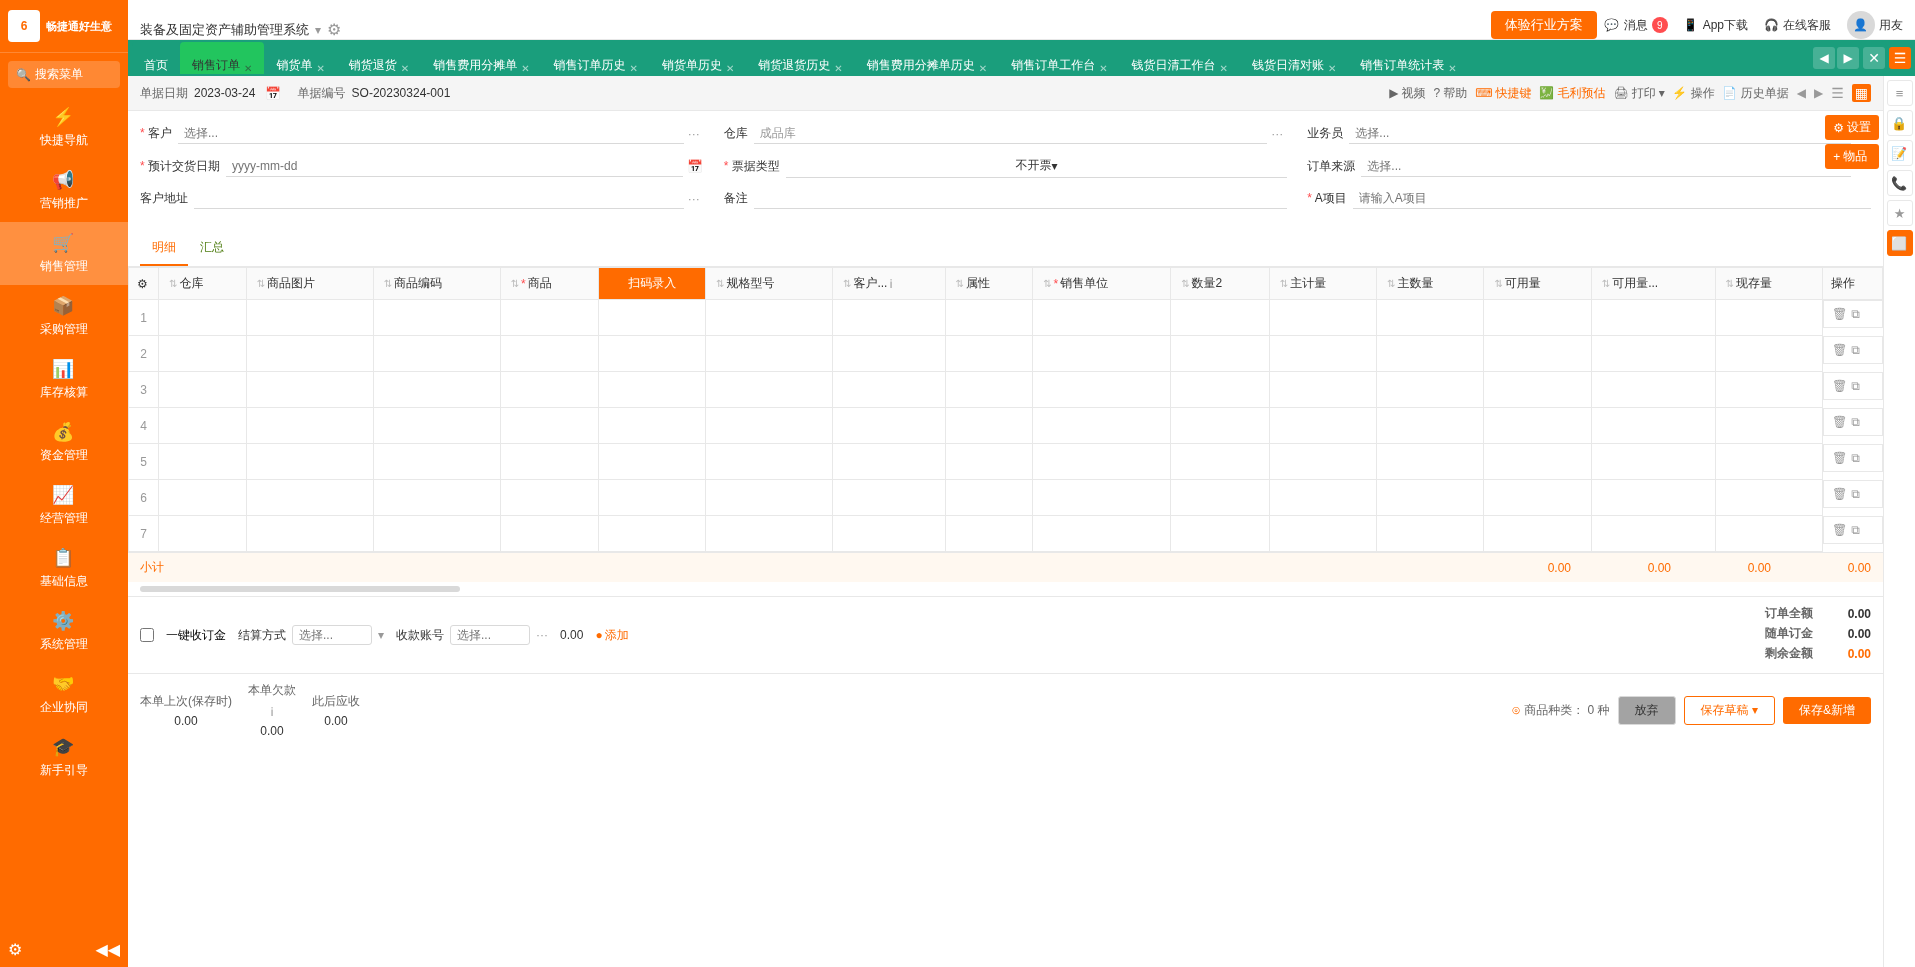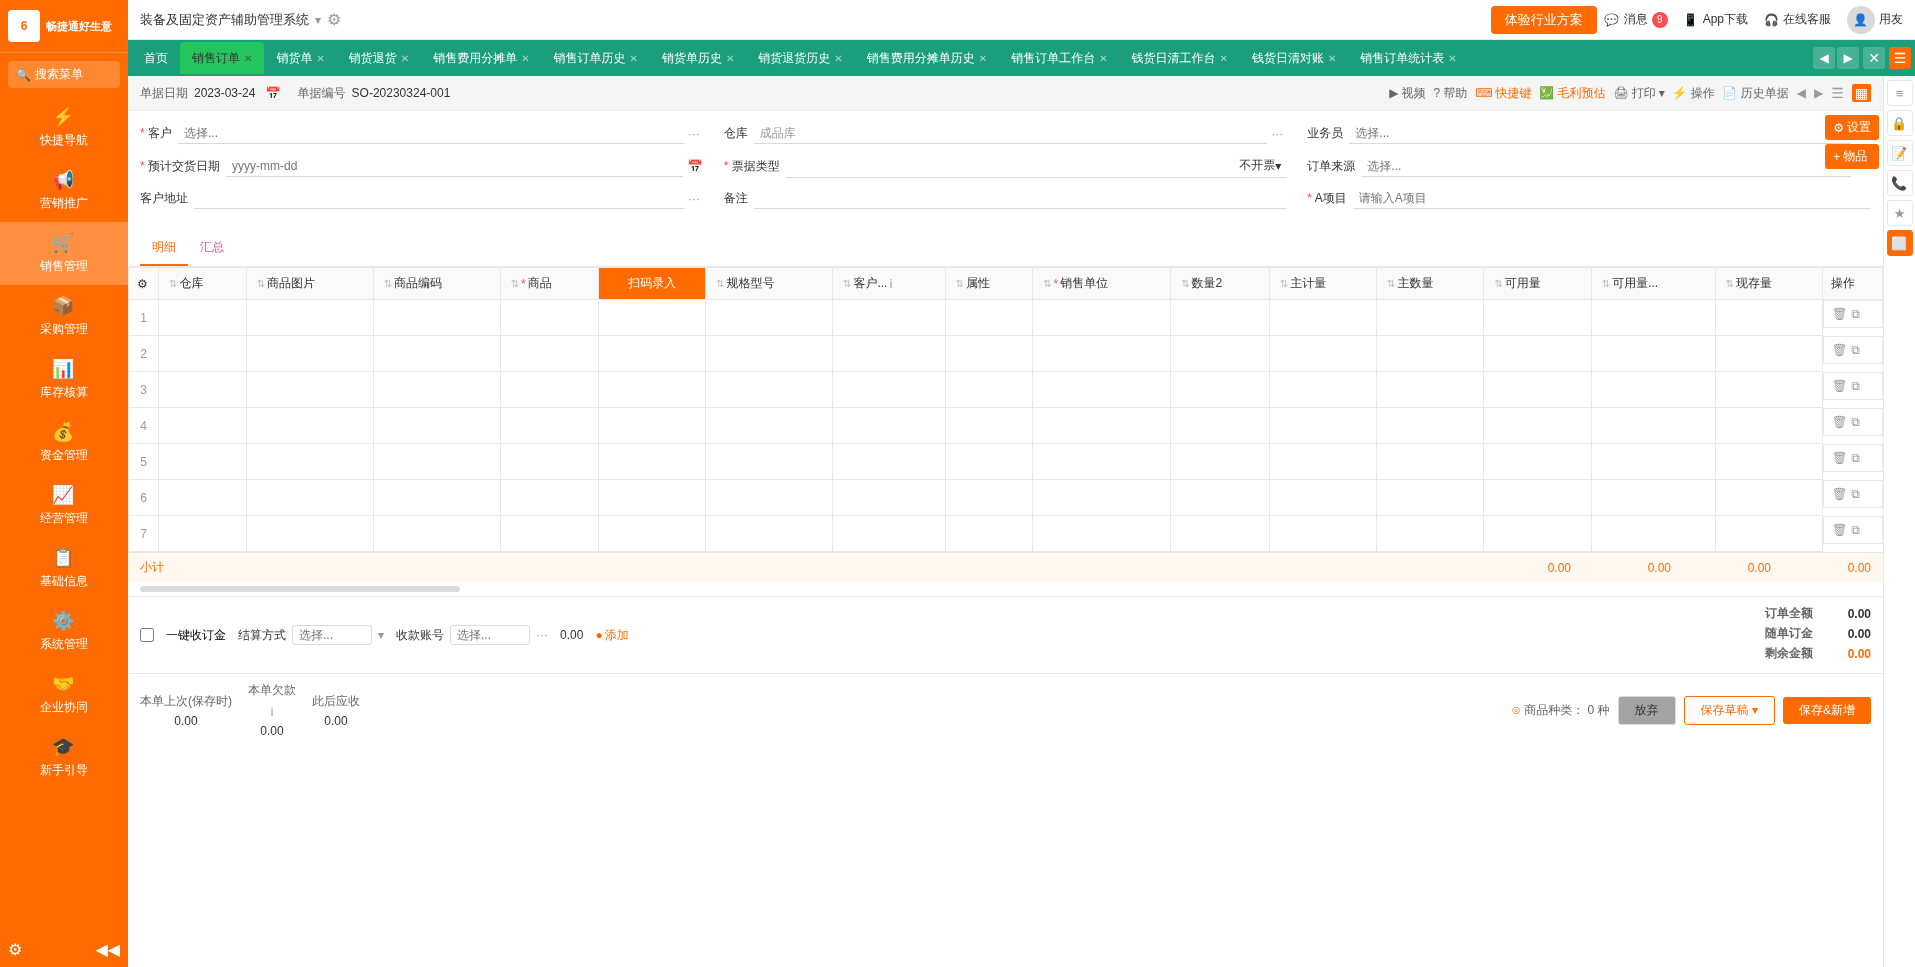--- a/index.html
+++ b/index.html
@@ -16,34 +16,34 @@
     .sidebar-item { width: 100%; padding: 10px 8px; display: flex; flex-direction: column; align-items: center; gap: 4px; cursor: pointer; color: white; font-size: 11px; text-align: center; transition: background 0.2s; }
     .sidebar-item.active { background: rgba(255,255,255,0.25); }
     .sidebar-item-icon { font-size: 18px; }
     .sidebar-bottom { width: 100%; padding: 8px; display: flex; justify-content: space-between; align-items: center; }
     .sidebar-bottom-icon { color: white; font-size: 16px; cursor: pointer; }
 
     
     .main { flex: 1; display: flex; flex-direction: column; overflow: hidden; }
 
     
-    .topbar { height: 40px; background: white; display: flex; align-items: center; padding: 0 12px; gap: 8px; border-bottom: 1px solid #e8e8e8; flex-shrink: 0; }
+    .topbar { height: 40px; background: white; display: flex; align-items: flex-end; padding: 0 12px; gap: 8px; border-bottom: 1px solid #e8e8e8; flex-shrink: 0; }
     .topbar-system { display: flex; align-items: center; gap: 6px; font-size: 13px; color: #333; flex: 1; }
     .topbar-system-name { font-size: 13px; color: #333; }
     .topbar-arrow { color: #999; font-size: 12px; }
     .topbar-gear { color: #999; cursor: pointer; font-size: 16px; }
     .topbar-solution { background: #ff6b00; color: white; border: none; border-radius: 4px; padding: 5px 14px; cursor: pointer; font-size: 13px; }
     .topbar-right { display: flex; align-items: center; gap: 16px; margin-left: auto; }
     .topbar-right-item { display: flex; align-items: center; gap: 4px; color: #333; cursor: pointer; font-size: 12px; }
     .badge { background: #ff4d4f; color: white; border-radius: 10px; padding: 0 5px; font-size: 10px; min-width: 16px; height: 16px; display: flex; align-items: center; justify-content: center; }
     .avatar { width: 28px; height: 28px; background: #d9d9d9; border-radius: 50%; display: flex; align-items: center; justify-content: center; }
 
     
     .tabbar { height: 36px; background: #1a9e7c; display: flex; align-items: center; padding: 0 4px; overflow: hidden; flex-shrink: 0; }
-    .tab { padding: 0 12px; height: 32px; display: flex; align-items: center; gap: 4px; cursor: pointer; color: white; font-size: 12px; white-space: nowrap; border-radius: 4px 4px 0 0; flex-shrink: 0; }
+    .tab { padding: 0 12px; height: 32px; display: flex; align-items: flex-end; gap: 4px; cursor: pointer; color: white; font-size: 12px; white-space: nowrap; border-radius: 4px 4px 0 0; flex-shrink: 0; }
     .tab.active { background: #22c55e; color: #333; }
     .tab-close { color: inherit; font-size: 10px; opacity: 0.6; }
     .tabbar-arrows { display: flex; align-items: center; margin-left: auto; gap: 2px; flex-shrink: 0; }
     .tabbar-arrow-btn { background: rgba(255,255,255,0.2); border: none; color: white; width: 22px; height: 22px; border-radius: 3px; cursor: pointer; display: flex; align-items: center; justify-content: center; font-size: 12px; }
     .tabbar-action-btn { background: rgba(255,255,255,0.2); border: none; color: white; width: 22px; height: 22px; border-radius: 3px; cursor: pointer; display: flex; align-items: center; justify-content: center; font-size: 14px; margin-left: 2px; }
     .home-tab { background: #1a9e7c; color: white; }
 
     
     .content { flex: 1; display: flex; overflow: hidden; }
     .content-main { flex: 1; overflow-y: auto; background: white; }
@@ -66,21 +66,21 @@
     .form-row { display: flex; align-items: center; margin-bottom: 10px; gap: 0; }
     .form-field { display: flex; align-items: center; flex: 1; min-width: 0; }
     .form-field-label { color: #333; white-space: nowrap; padding-right: 6px; }
     .form-field-label.required::before { content: '* '; color: #ff4d4f; }
     .form-field-input { flex: 1; border: none; border-bottom: 1px solid #d9d9d9; padding: 3px 6px; color: #999; min-width: 0; font-size: 12px; outline: none; }
     .form-field-more { color: #999; cursor: pointer; padding: 0 4px; }
     .field-separator { width: 20px; }
 
     
     .content-tabs { display: flex; align-items: center; border-bottom: 1px solid #e8e8e8; padding: 0 12px; }
-    .content-tab { padding: 8px 12px; cursor: pointer; color: #ec4899; font-size: 13px; border-bottom: 2px solid transparent; }
+    .content-tab { padding: 8px 12px; cursor: pointer; color: #4d7c0f; font-size: 13px; border-bottom: 2px solid transparent; }
     .content-tab.active { color: #ff6b00; border-bottom-color: #ff6b00; font-weight: 500; }
 
     
     .table-container { overflow-x: auto; }
     .data-table { width: 100%; border-collapse: collapse; font-size: 12px; }
     .data-table th { background: #fafafa; border: 1px solid #e8e8e8; padding: 7px 8px; color: #333; font-weight: normal; white-space: nowrap; text-align: left; }
     .data-table td { border: 1px solid #e8e8e8; padding: 6px 8px; color: #333; height: 36px; }
     .data-table .row-num { color: #999; text-align: center; width: 30px; }
     .sort-icon { color: #bbb; font-size: 10px; cursor: pointer; margin-left: 2px; }
     .th-inner { display: flex; align-items: center; gap: 2px; }
@@ -372,21 +372,21 @@
 
           <div class="form-row">
             <div class="form-field" style="flex:2;">
               <span class="form-field-label required">预计交货日期</span>
               <input class="form-field-input" type="text" placeholder="yyyy-mm-dd" style="">
               <span class="date-icon">📅</span>
             </div>
             <div class="field-separator"></div>
             <div class="form-field" style="flex:2;">
               <span class="form-field-label required">票据类型</span>
-              <span style="flex:1;padding:3px 6px;border-bottom:1px solid #d9d9d9;color:#333;display:flex;align-items:center;justify-content:flex-end;">
+              <span style="flex:1;padding:3px 6px;border-bottom:1px solid #d9d9d9;color:#333;display:flex;align-items:center;justify-content:center;">
                 <span>不开票</span>
                 <span>▾</span>
               </span>
             </div>
             <div class="field-separator"></div>
             <div class="form-field" style="flex:2;">
               <span class="form-field-label">订单来源</span>
               <input class="form-field-input" type="text" placeholder="选择..." style="">
               <span class="form-field-more more-dots">···</span>
             </div>

